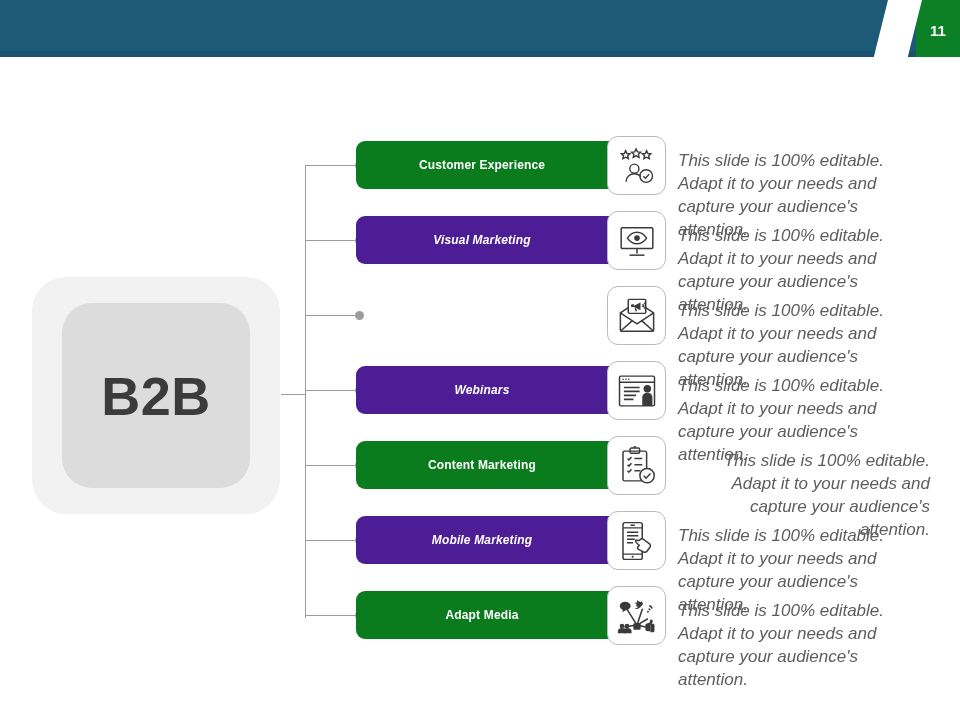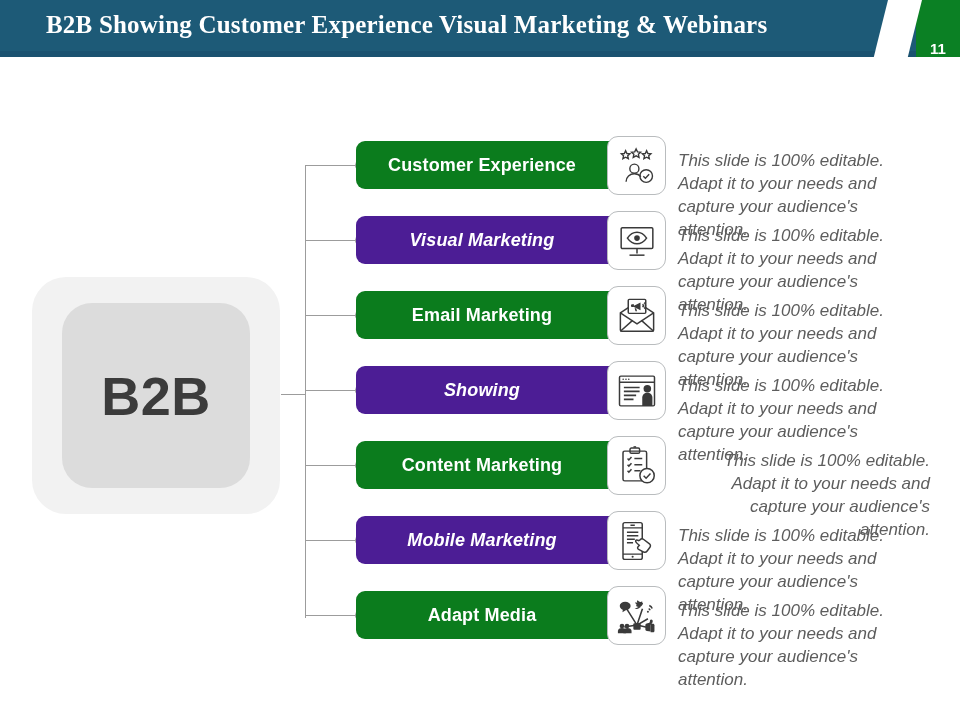--- a/index.html
+++ b/index.html
@@ -25,21 +25,21 @@
   }
   .header-underline{
     position:absolute;left:0;top:51px;width:930px;height:6px;
     background:#1a5270;
   }
   .badge{
     position:absolute;left:916px;top:0;width:44px;height:68px;
     background:#0b8024;
   }
   .badge-num{
-    position:absolute;left:0;top:40px;width:44px;
+    position:absolute;left:0;top:22px;width:44px;
     text-align:center;
     font-family:"Liberation Sans", sans-serif;
     font-size:15px;font-weight:700;color:#ffffff;
   }
   .badge-slash{
     position:absolute;left:888px;top:0;width:34px;height:75px;
     background:#ffffff;
     transform:skewX(-14deg);
     transform-origin:top left;
   }
@@ -85,21 +85,21 @@
   
   .row{position:absolute;left:0;width:960px;height:54px;}
   .bar{
     position:absolute;left:356px;width:288px;height:48px;
     border-radius:9px;
     display:flex;align-items:center;justify-content:center;
   }
   .bar.green{background:#0b7c1d;}
   .bar.teal{background:#4c1d95;font-style:italic;}
   .bar-label{
-    font-size:18px;font-weight:700;color:#ffffff;
+    font-size:12px;font-weight:700;color:#ffffff;
     letter-spacing:.15px;white-space:nowrap;
     padding-right:36px;
   }
   .icon-box{
     position:absolute;left:607px;width:59px;height:59px;
     background:#ffffff;border:1.4px solid #b9bcbe;border-radius:11px;
     box-sizing:border-box;
     display:flex;align-items:center;justify-content:center;
   }
   .icon-box svg{display:block;}
@@ -107,21 +107,20 @@
     position:absolute;left:678px;width:252px;
     font-size:17px;font-style:italic;color:#5d5d5d;
     line-height:1.36;
   }
 </style>
 </head>
 <body>
 
 <div class="header">
   <div class="header-underline"></div>
-  <div class="header-title">B2B Showing Customer Experience Visual Marketing &amp; Webinars</div>
 </div>
 <div class="badge">
   <div class="badge-num">11</div>
 </div>
 <div class="badge-slash"></div>
 <div class="header-mask"></div>
 
 <div class="hub-outer"></div>
 <div class="hub-inner"></div>
 <div class="hub-label">B2B</div>
@@ -172,40 +171,37 @@
       <rect x="5" y="8" width="38" height="25" rx="1.5"></rect>
       <path d="M24 33v6"></path>
       <path d="M15 41h18"></path>
       <path d="M12.5 20.5c3.2-4.6 7.2-6.9 11.5-6.9s8.3 2.3 11.5 6.9c-3.2 4.6-7.2 6.9-11.5 6.9s-8.3-2.3-11.5-6.9z"></path>
       <circle cx="24" cy="20.5" r="3.4" fill="#3a3a3a" stroke="none"></circle>
     </svg>
       </div>
       <div class="desc" style="top: 8px;">This slide is 100% editable. Adapt it to your needs and capture your audience's attention.</div>
     </div>
     <div class="row" style="top: 291px;">
-      <div class="bar green">
-        <div class="bar-label">Email Marketing</div>
-      </div>
       <div class="icon-box" style="top: -5px;">
     <svg width="42" height="42" viewBox="0 0 48 48" fill="none" stroke="#3a3a3a" stroke-width="1.7">
       <path d="M5 20.5L24 8l19 12.5V40a1.5 1.5 0 0 1-1.5 1.5h-35A1.5 1.5 0 0 1 5 40z"></path>
       <path d="M5 20.5L24 33l19-12.5"></path>
       <path d="M5 41.5L19 29M43 41.5L29 29"></path>
       <rect x="14" y="5" width="20" height="16" rx="1.2" fill="#ffffff"></rect>
       <path d="M20.5 12.2l7.5-3.6v8.8l-7.5-3.6z" fill="#3a3a3a" stroke="none"></path>
       <path d="M20.5 10.6h-2a1.4 1.4 0 0 0-1.4 1.4v.4c0 .8.6 1.4 1.4 1.4h2z" fill="#3a3a3a" stroke="none"></path>
       <path d="M30.5 10.3c.8.9.8 2.6 0 3.6M32.4 8.6c1.6 1.9 1.6 5.1 0 7"></path>
       <path d="M21.3 15l1 3.6h1.7l-.9-3.6z" fill="#3a3a3a" stroke="none"></path>
     </svg>
       </div>
       <div class="desc" style="top: 8px;">This slide is 100% editable. Adapt it to your needs and capture your audience's attention.</div>
     </div>
     <div class="row" style="top: 366px;">
       <div class="bar teal">
-        <div class="bar-label">Showing</div>
+        <div class="bar-label">Webinars</div>
       </div>
       <div class="icon-box" style="top: -5px;">
     <svg width="42" height="40" viewBox="0 0 48 44" fill="none" stroke="#3a3a3a" stroke-width="1.7">
       <rect x="4" y="5" width="40" height="34" rx="1.5"></rect>
       <path d="M4 12h40"></path>
       <circle cx="8.2" cy="8.5" r=".9" fill="#3a3a3a" stroke="none"></circle>
       <circle cx="11.4" cy="8.5" r=".9" fill="#3a3a3a" stroke="none"></circle>
       <circle cx="14.6" cy="8.5" r=".9" fill="#3a3a3a" stroke="none"></circle>
       <path d="M9 18h18M9 22.5h18M9 27h14M9 31.5h11" stroke-width="1.9"></path>
       <path d="M30 39V29.5c0-3.2 2.6-5.5 5.8-5.5s5.8 2.3 5.8 5.5V39z" fill="#3a3a3a" stroke="none"></path>

